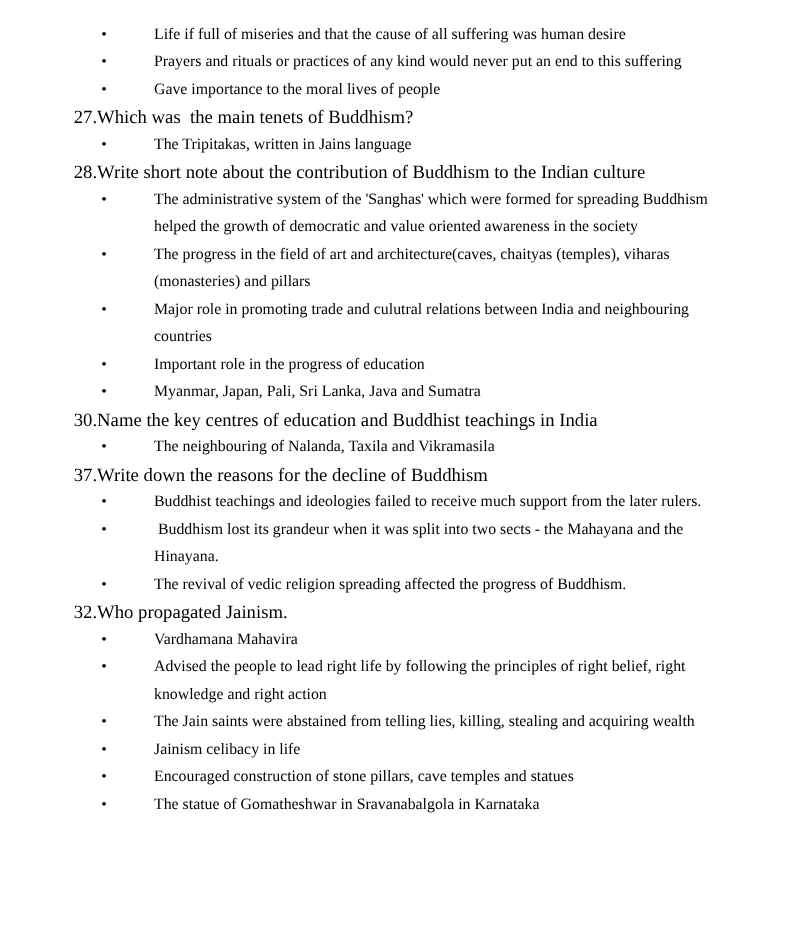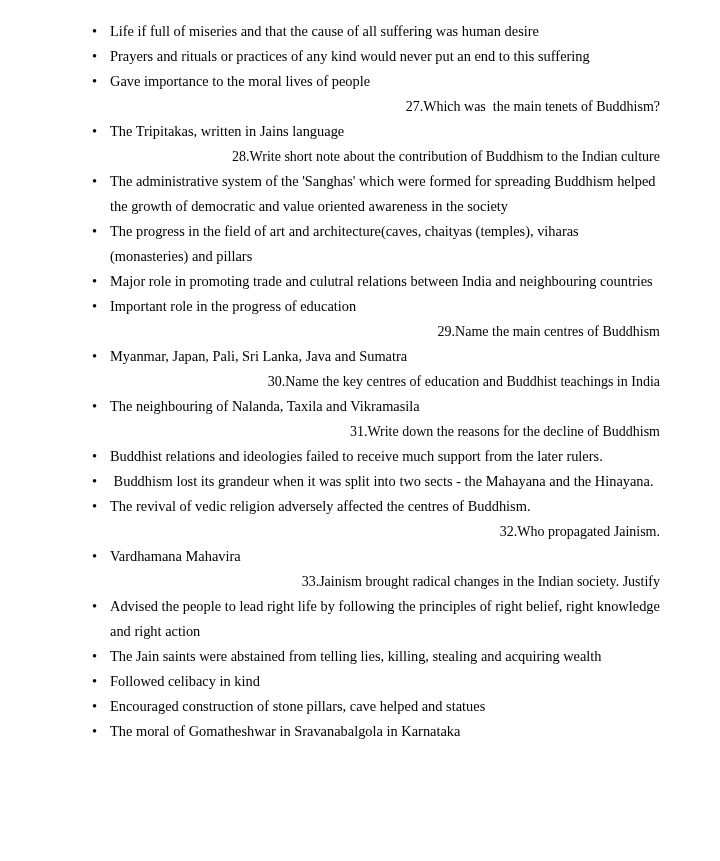--- a/index.html
+++ b/index.html
@@ -23,25 +23,25 @@
     box-sizing: border-box;
     padding: 19px 60px 0 67px;
   }
   .doc-body {
     width: 100%;
   }
 
   
   .qitem {
     display: block;
-    font-size: 14px;
+    font-size: 17px;
     line-height: 25px;
     margin: 0;
     padding: 0;
-    text-align: right;
+    text-align: left;
     white-space: pre-wrap;
   }
 
   
   .bitem {
     position: relative;
     display: block;
     font-size: 14.4px;
     line-height: 25px;
     margin: 0;
@@ -51,47 +51,46 @@
   }
   .bitem .bullet {
     position: absolute;
     left: 25px;
     top: 0;
     font-size: 14.4px;
     line-height: 25px;
   }
   .bitem .btext {
     display: block;
+    margin-left: 30px;
   }
 </style>
 </head>
 <body>
 
 <div class="page">
   <div class="doc-body" id="doc-body">
       <p class="bitem"><span class="bullet">•</span><span class="btext">Life if full of miseries and that the cause of all suffering was human desire</span></p>
       <p class="bitem"><span class="bullet">•</span><span class="btext">Prayers and rituals or practices of any kind would never put an end to this suffering</span></p>
       <p class="bitem"><span class="bullet">•</span><span class="btext">Gave importance to the moral lives of people</span></p>
       <p class="qitem">27.Which was  the main tenets of Buddhism?</p>
       <p class="bitem"><span class="bullet">•</span><span class="btext">The Tripitakas, written in Jains language</span></p>
       <p class="qitem">28.Write short note about the contribution of Buddhism to the Indian culture</p>
       <p class="bitem"><span class="bullet">•</span><span class="btext">The administrative system of the 'Sanghas' which were formed for spreading Buddhism helped the growth of democratic and value oriented awareness in the society</span></p>
       <p class="bitem"><span class="bullet">•</span><span class="btext">The progress in the field of art and architecture(caves, chaityas (temples), viharas (monasteries) and pillars</span></p>
       <p class="bitem"><span class="bullet">•</span><span class="btext">Major role in promoting trade and culutral relations between India and neighbouring countries</span></p>
       <p class="bitem"><span class="bullet">•</span><span class="btext">Important role in the progress of education</span></p>
-      <p class="qitem">29.Name the main centres of Buddhism</p>
       <p class="bitem"><span class="bullet">•</span><span class="btext">Myanmar, Japan, Pali, Sri Lanka, Java and Sumatra</span></p>
       <p class="qitem">30.Name the key centres of education and Buddhist teachings in India</p>
       <p class="bitem"><span class="bullet">•</span><span class="btext">The neighbouring of Nalanda, Taxila and Vikramasila</span></p>
-      <p class="qitem">31.Write down the reasons for the decline of Buddhism</p>
-      <p class="bitem"><span class="bullet">•</span><span class="btext">Buddhist relations and ideologies failed to receive much support from the later rulers.</span></p>
+      <p class="qitem">37.Write down the reasons for the decline of Buddhism</p>
+      <p class="bitem"><span class="bullet">•</span><span class="btext">Buddhist teachings and ideologies failed to receive much support from the later rulers.</span></p>
       <p class="bitem"><span class="bullet">•</span><span class="btext"> Buddhism lost its grandeur when it was split into two sects - the Mahayana and the Hinayana.</span></p>
-      <p class="bitem"><span class="bullet">•</span><span class="btext">The revival of vedic religion adversely affected the centres of Buddhism.</span></p>
+      <p class="bitem"><span class="bullet">•</span><span class="btext">The revival of vedic religion spreading affected the progress of Buddhism.</span></p>
       <p class="qitem">32.Who propagated Jainism.</p>
       <p class="bitem"><span class="bullet">•</span><span class="btext">Vardhamana Mahavira</span></p>
-      <p class="qitem">33.Jainism brought radical changes in the Indian society. Justify</p>
       <p class="bitem"><span class="bullet">•</span><span class="btext">Advised the people to lead right life by following the principles of right belief, right knowledge and right action</span></p>
       <p class="bitem"><span class="bullet">•</span><span class="btext">The Jain saints were abstained from telling lies, killing, stealing and acquiring wealth</span></p>
-      <p class="bitem"><span class="bullet">•</span><span class="btext">Followed celibacy in kind</span></p>
-      <p class="bitem"><span class="bullet">•</span><span class="btext">Encouraged construction of stone pillars, cave helped and statues</span></p>
-      <p class="bitem"><span class="bullet">•</span><span class="btext">The moral of Gomatheshwar in Sravanabalgola in Karnataka</span></p>
+      <p class="bitem"><span class="bullet">•</span><span class="btext">Jainism celibacy in life</span></p>
+      <p class="bitem"><span class="bullet">•</span><span class="btext">Encouraged construction of stone pillars, cave temples and statues</span></p>
+      <p class="bitem"><span class="bullet">•</span><span class="btext">The statue of Gomatheshwar in Sravanabalgola in Karnataka</span></p>
     </div>
 </div>
 
 </body></html>

